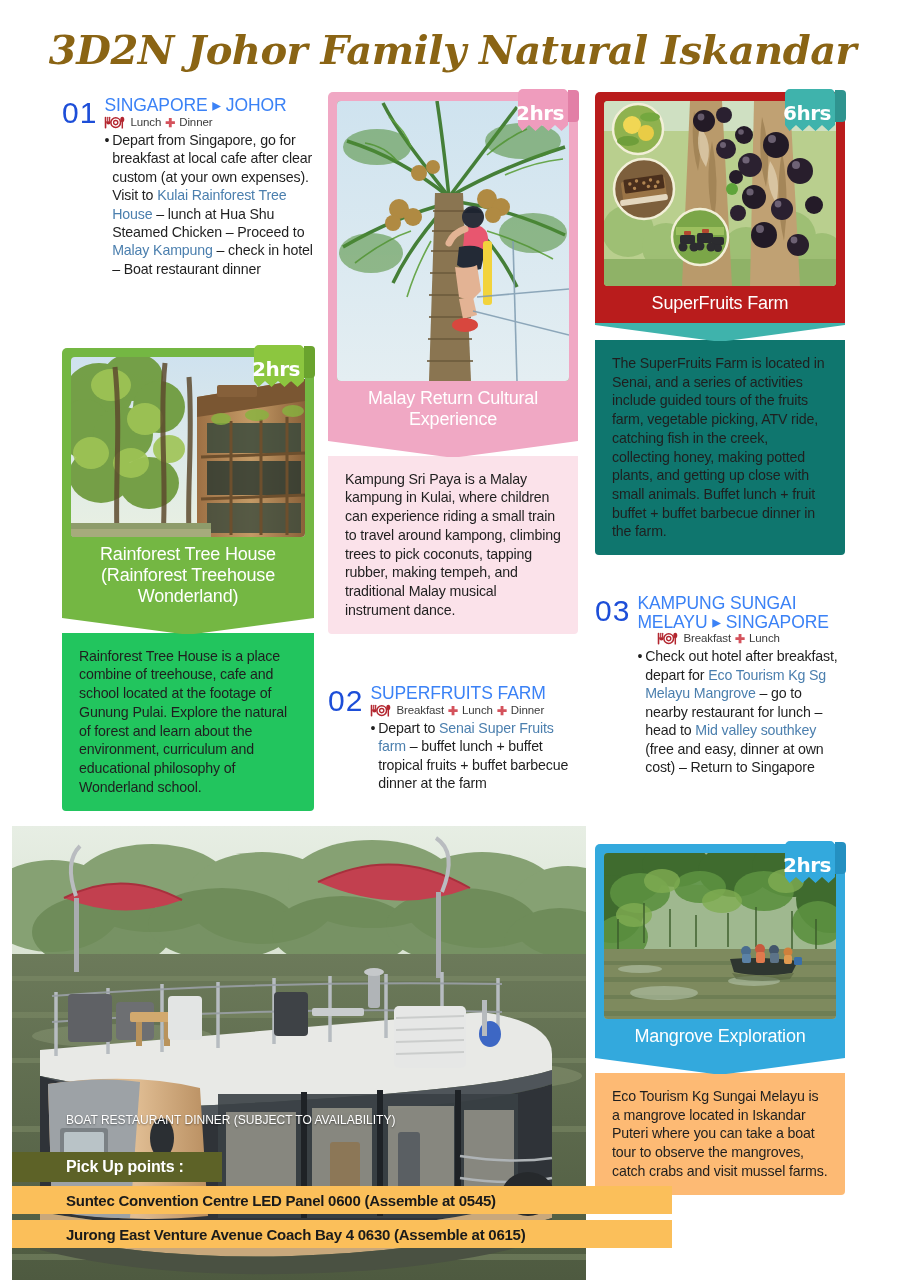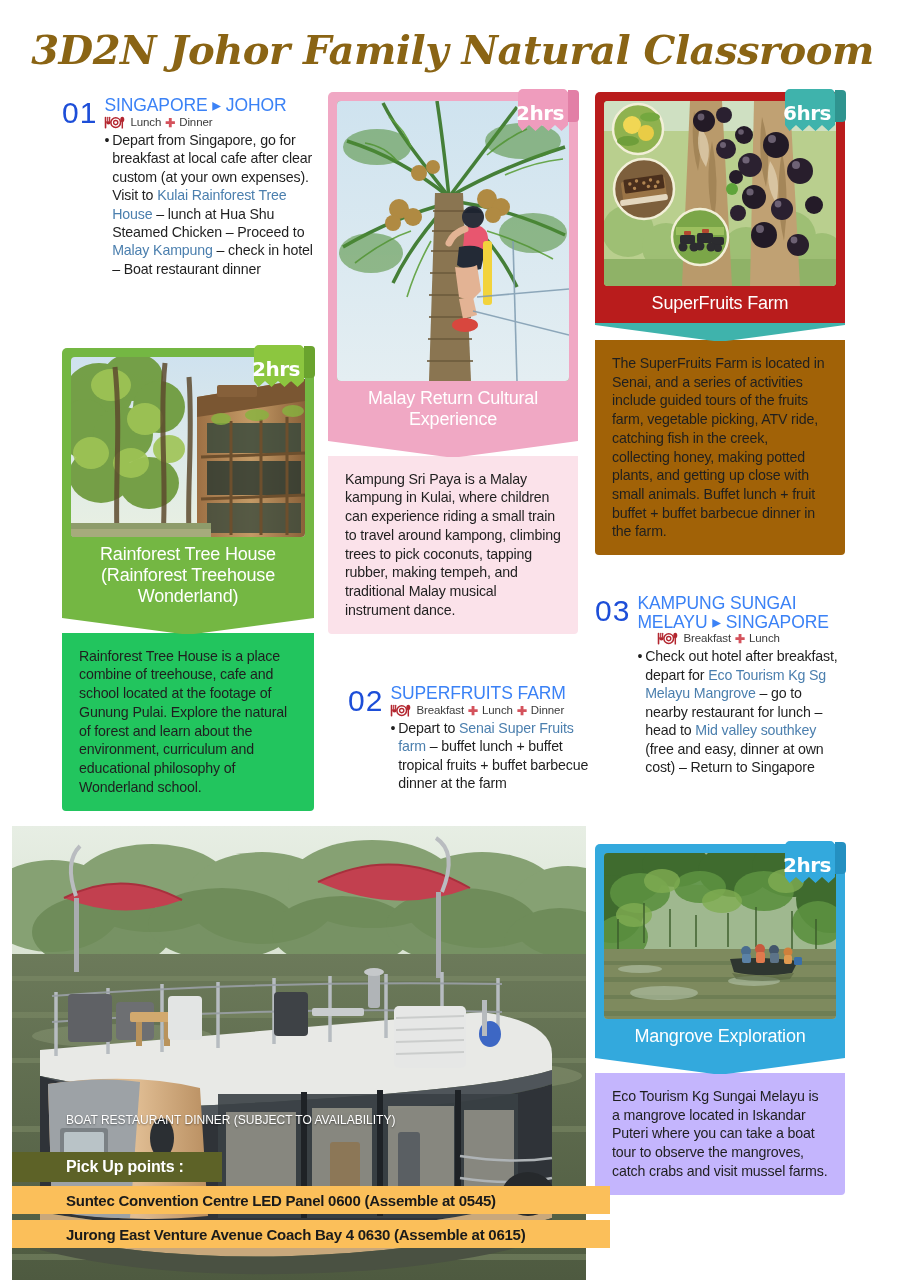--- a/index.html
+++ b/index.html
@@ -95,23 +95,23 @@
     font-weight: bold; letter-spacing: -0.5px;
     font-family: "DejaVu Sans", sans-serif;
   }
 
   
   .t-green  .card-head { background: #74b743; }
   .t-green  .card-body { background: #22c55e; }
   .t-pink   .card-head { background: #f0a8c4; }
   .t-pink   .card-body { background: #fbe2ea; }
   .t-teal   .card-head { background: #b91c1c; }
-  .t-teal   .card-body { background: #a16207; }
+  .t-teal   .card-body { background: #0f766e; }
   .t-blue   .card-head { background: #33a9dd; }
-  .t-blue   .card-body { background: #c4b5fd; }
+  .t-blue   .card-body { background: #fdba74; }
 
   
   .boat {
     position: absolute; left: 12px; top: 826px;
     width: 574px; height: 454px; overflow: hidden;
   }
   .boat svg { display:block; width: 100%; height: 100%; }
   .boat-caption {
     position: absolute; left: 66px; top: 1113px;
     color: #ffffff; font-size: 12px; letter-spacing: 0px;
@@ -119,34 +119,34 @@
     z-index: 5; white-space: nowrap;
   }
   .pickup-label {
     position: absolute; left: 12px; top: 1152px;
     width: 210px; height: 30px; background: #5d6227;
     color: #ffffff; font-size: 16px; font-weight: bold;
     display: flex; align-items: center; padding-left: 54px;
     letter-spacing: -0.2px; z-index: 5;
   }
   .pickup-row {
-    position: absolute; left: 12px; width: 598px; height: 28px;
+    position: absolute; left: 12px; width: 660px; height: 28px;
     background: #fbbf5a; color: #1a1a1a; font-size: 15px;
     font-weight: bold; display: flex; align-items: center;
     padding-left: 54px; letter-spacing: -0.25px; z-index: 5;
   }
   .pickup-row.r1 { top: 1186px; }
   .pickup-row.r2 { top: 1220px; }
 </style>
 </head>
 <body>
 
 <div class="page">
 
-  <div class="title">3D2N Johor Family Natural Classroom</div>
+  <div class="title">3D2N Johor Family Natural Iskandar</div>
 
   <div class="col col-a">
 
     <div class="step">
       <div class="step-num">01</div>
       <div class="step-body">
         <div class="step-title">SINGAPORE ▸ JOHOR</div>
         <div class="meals">
           <span class="meal-icon">
             <svg viewBox="0 0 30 18">
@@ -351,21 +351,21 @@
         <div class="card-caption">Malay Return Cultural Experience</div>
       </div>
       <div class="card-notch">
         <svg viewBox="0 0 250 18" preserveAspectRatio="none">
           <polygon points="0,0 250,0 250,2 131,18 119,18 0,2" fill="#f0a8c4"></polygon>
         </svg>
       </div>
       <div class="card-body">Kampung Sri Paya is a Malay kampung in Kulai, where children can experience riding a small train to travel around kampong, climbing trees to pick coconuts, tapping rubber, making tempeh, and traditional Malay musical instrument dance.</div>
     </div>
 
-    <div class="step" style="position:absolute; top:592px; left:0; width:250px;margin-left:20px;">
+    <div class="step" style="position:absolute; top:592px; left:0; width:250px;">
       <div class="step-num">02</div>
       <div class="step-body">
         <div class="step-title">SUPERFRUITS FARM</div>
         <div class="meals">
           <span class="meal-icon">
             <svg viewBox="0 0 30 18">
                 <g fill="#b3262f">
               <rect x="1" y="1" width="2.2" height="16" rx="1"></rect>
               <rect x="4.3" y="1" width="1.6" height="7" rx="0.8"></rect>
               <rect x="6.9" y="1" width="1.6" height="7" rx="0.8"></rect>

